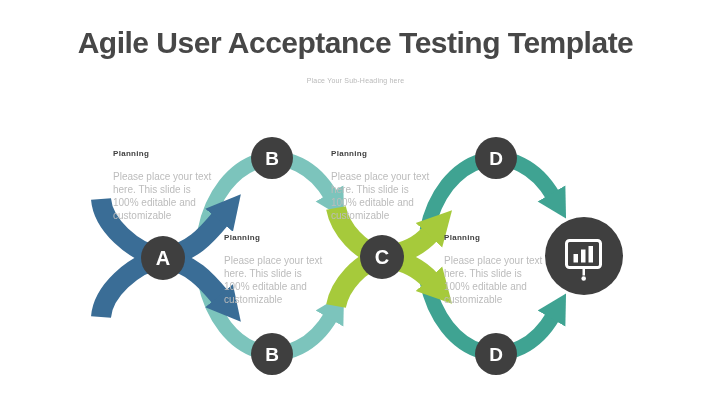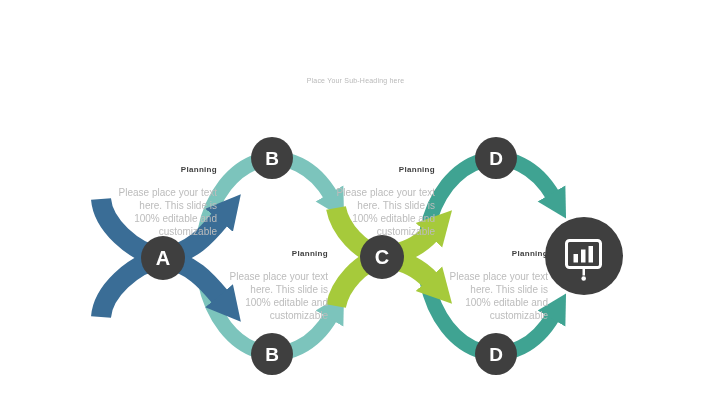--- a/index.html
+++ b/index.html
@@ -9,37 +9,38 @@
   }
   .title{
     position:absolute;left:0;top:26px;width:711px;text-align:center;
     font-size:30px;font-weight:bold;color:#474747;letter-spacing:-0.5px;margin:0;
   }
   .subtitle{
     position:absolute;left:0;top:77px;width:711px;text-align:center;
     font-size:7px;color:#b9b9b9;letter-spacing:0.2px;
   }
   .diagram-svg{position:absolute;left:0;top:0;}
-  .pblock{position:absolute;text-align:right;margin-top:16px;}
+  .pblock{position:absolute;text-align:left;}
   .pblock .phead{font-size:8px;font-weight:bold;color:#3f3f3f;letter-spacing:0.3px;margin-bottom:12px;}
   .pblock .pbody{font-size:10px;line-height:13px;color:#bcbcbc;}
   .b1{left:113px;top:149px;width:104px;}
   .b2{left:224px;top:233px;width:104px;}
   .b3{left:331px;top:149px;width:104px;}
   .b4{left:444px;top:233px;width:104px;}
   svg text.node-letter{
     font-family:"Liberation Sans","DejaVu Sans",sans-serif;
     font-weight:bold;fill:#ffffff;text-anchor:middle;
   }
 </style>
 </head>
 <body>
 
 <div class="slide">
 
+  <h1 class="title">Agile User Acceptance Testing Template</h1>
   <div class="subtitle">Place Your Sub-Heading here</div>
 
   <svg class="diagram-svg" width="711" height="400" viewBox="0 0 711 400">
     <defs>
       <marker id="mBlue" markerUnits="userSpaceOnUse" markerWidth="44" markerHeight="44" refX="3" refY="22" orient="auto">
         <path d="M0,4 L34,22 L0,40 Z" fill="#3a6d96"></path>
       </marker>
       <marker id="mGreen" markerUnits="userSpaceOnUse" markerWidth="44" markerHeight="44" refX="3" refY="22" orient="auto">
         <path d="M0,4 L34,22 L0,40 Z" fill="#a6ca3b"></path>
       </marker>

